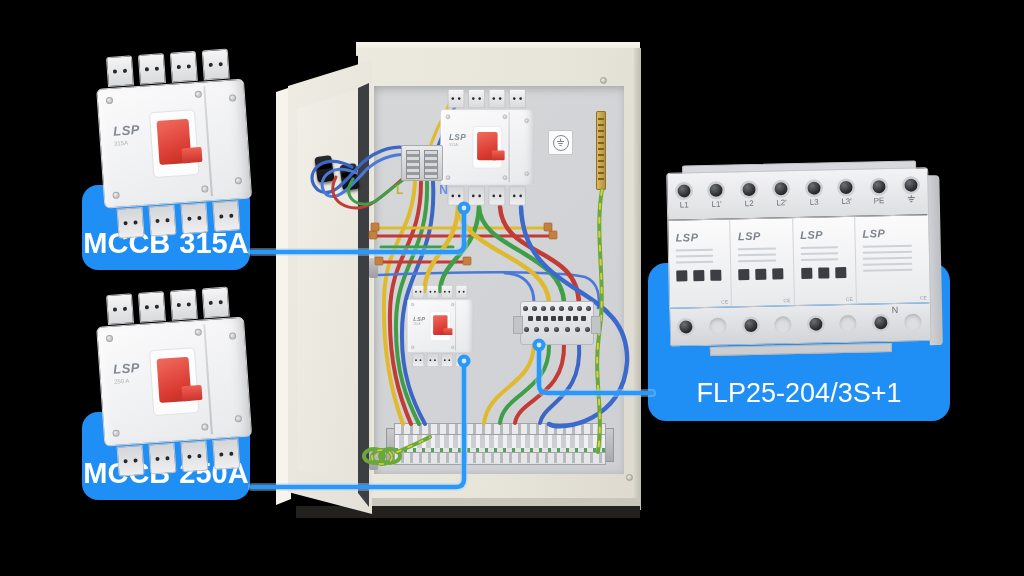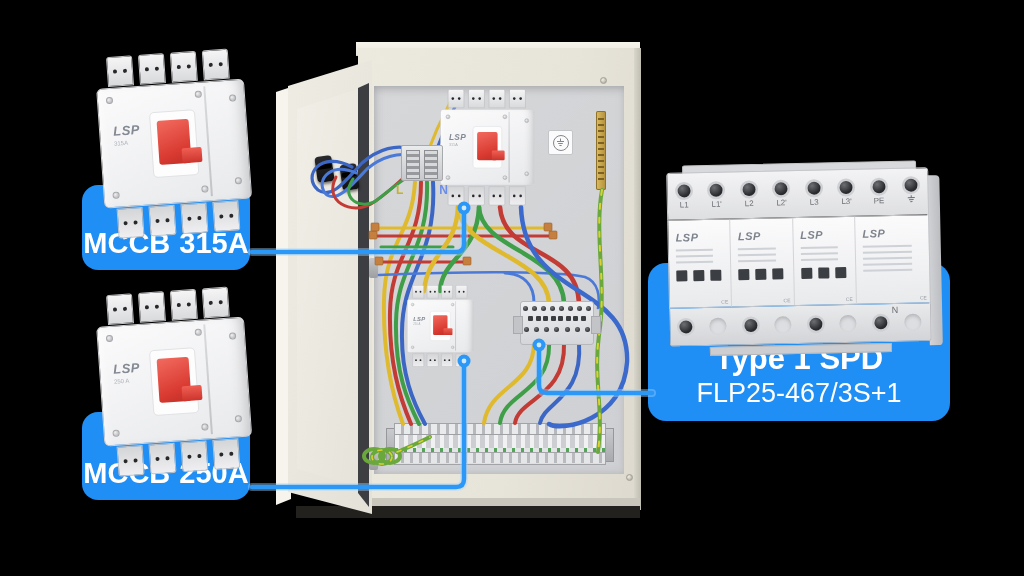--- a/index.html
+++ b/index.html
@@ -417,22 +417,21 @@
       <div class="bk-row bk-bot">
         <i class="tab"></i>
           <i class="tab"></i>
           <i class="tab"></i>
           <i class="tab"></i>
       </div>
     </div>
   </div>
 
   <div class="card card-spd z5" style="left:648px;top:263px;width:302px;height:158px;">
-    <div class="spd-title">Type 1 SPD</div>
-    <div class="spd-model">FLP25-467/3S+1</div>
+    <div class="spd-model">FLP25-204/3S+1</div>
   </div>
   <div class="spd z6">
     <div class="spd-bracket"></div>
     <div class="spd-depth"></div>
     <div class="spd-topzone">
       <div class="spd-term">
           <i class="screwb"></i>
           <span class="tlab">L1</span>
         </div>
       <div class="spd-term">

